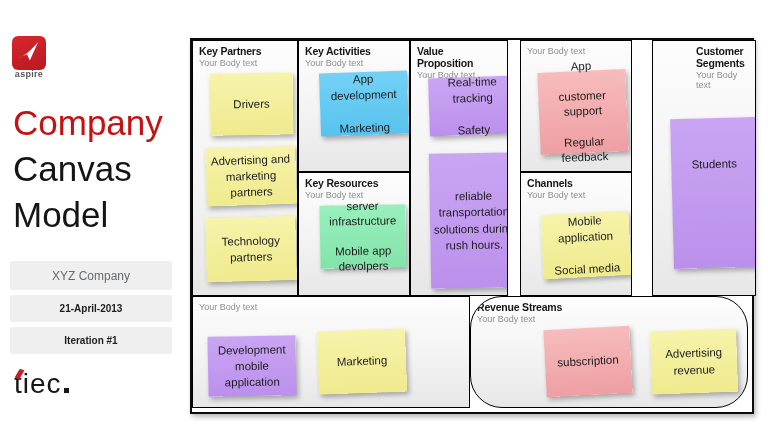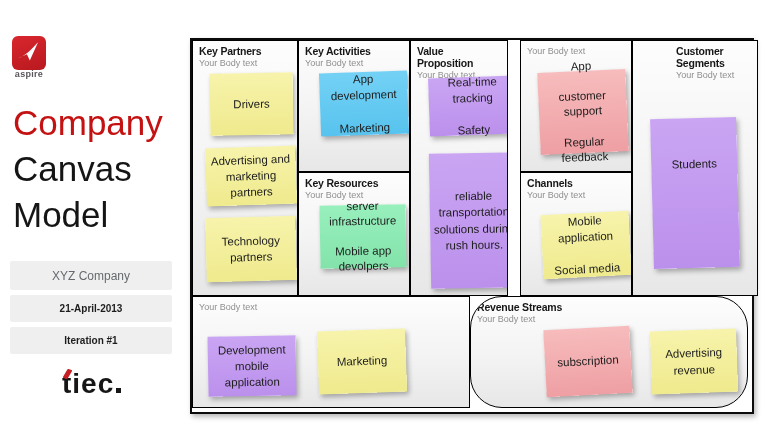--- a/index.html
+++ b/index.html
@@ -24,21 +24,21 @@
   .title .line.red{color:#c41212;}
   .info-box{
     position:absolute;left:10px;width:162px;background:#efefef;border-radius:2px;
     display:flex;align-items:center;justify-content:center;text-align:center;
   }
   .info-company{top:261px;height:29px;font-size:12px;color:#666a6e;}
   .info-date{top:295px;height:27px;font-size:10px;font-weight:bold;color:#1d1d1d;}
   .info-iter{top:327px;height:27px;font-size:10px;font-weight:bold;color:#1d1d1d;}
   .tiec{
     position:absolute;left:14px;top:368px;height:36px;
-    font-size:28px;font-weight:700;color:#161616;letter-spacing:1px;margin-left:48px;
+    font-size:28px;font-weight:400;color:#161616;letter-spacing:1px;
   }
   .tiec .flame{
     position:absolute;left:3px;top:1px;width:5px;height:10px;
     background:#c42026;transform:rotate(18deg) skewX(-12deg);border-radius:1px;
   }
   .tiec .dot{
     display:inline-block;width:5px;height:5px;background:#161616;margin-left:2px;
   }
 
   
@@ -138,21 +138,21 @@
   </div>
 
   <div class="cell" style="left:328px;top:132px;width:112px;height:124px;">
     <div class="cell-title">Channels</div>
     <div class="cell-sub">Your Body text</div>
     <div class="note n-yellow" style="left:21px;top:40px;width:88px;height:64px;transform:rotate(-3deg);">Mobile application
 
 Social media</div>
   </div>
 
-  <div class="cell" style="left:440px;top:0;width:126px;height:256px;padding-left:43px;">
+  <div class="cell" style="left:460px;top:0;width:104px;height:256px;padding-left:43px;">
     <div class="cell-title">Customer Segments</div>
     <div class="cell-sub">Your Body text</div>
     <div class="note n-purple n-top" style="left:19px;top:77px;width:86px;height:150px;transform:rotate(-1.5deg);">Students</div>
   </div>
 
   <div class="cell" style="left:0;top:256px;width:278px;height:112px;">
     <div class="cell-sub">Your Body text</div>
     <div class="note n-purple" style="left:15px;top:39px;width:88px;height:60px;transform:rotate(-1deg);">Development mobile application</div>
     <div class="note n-yellow" style="left:125px;top:33px;width:88px;height:63px;transform:rotate(-2deg);">Marketing</div>
   </div>

